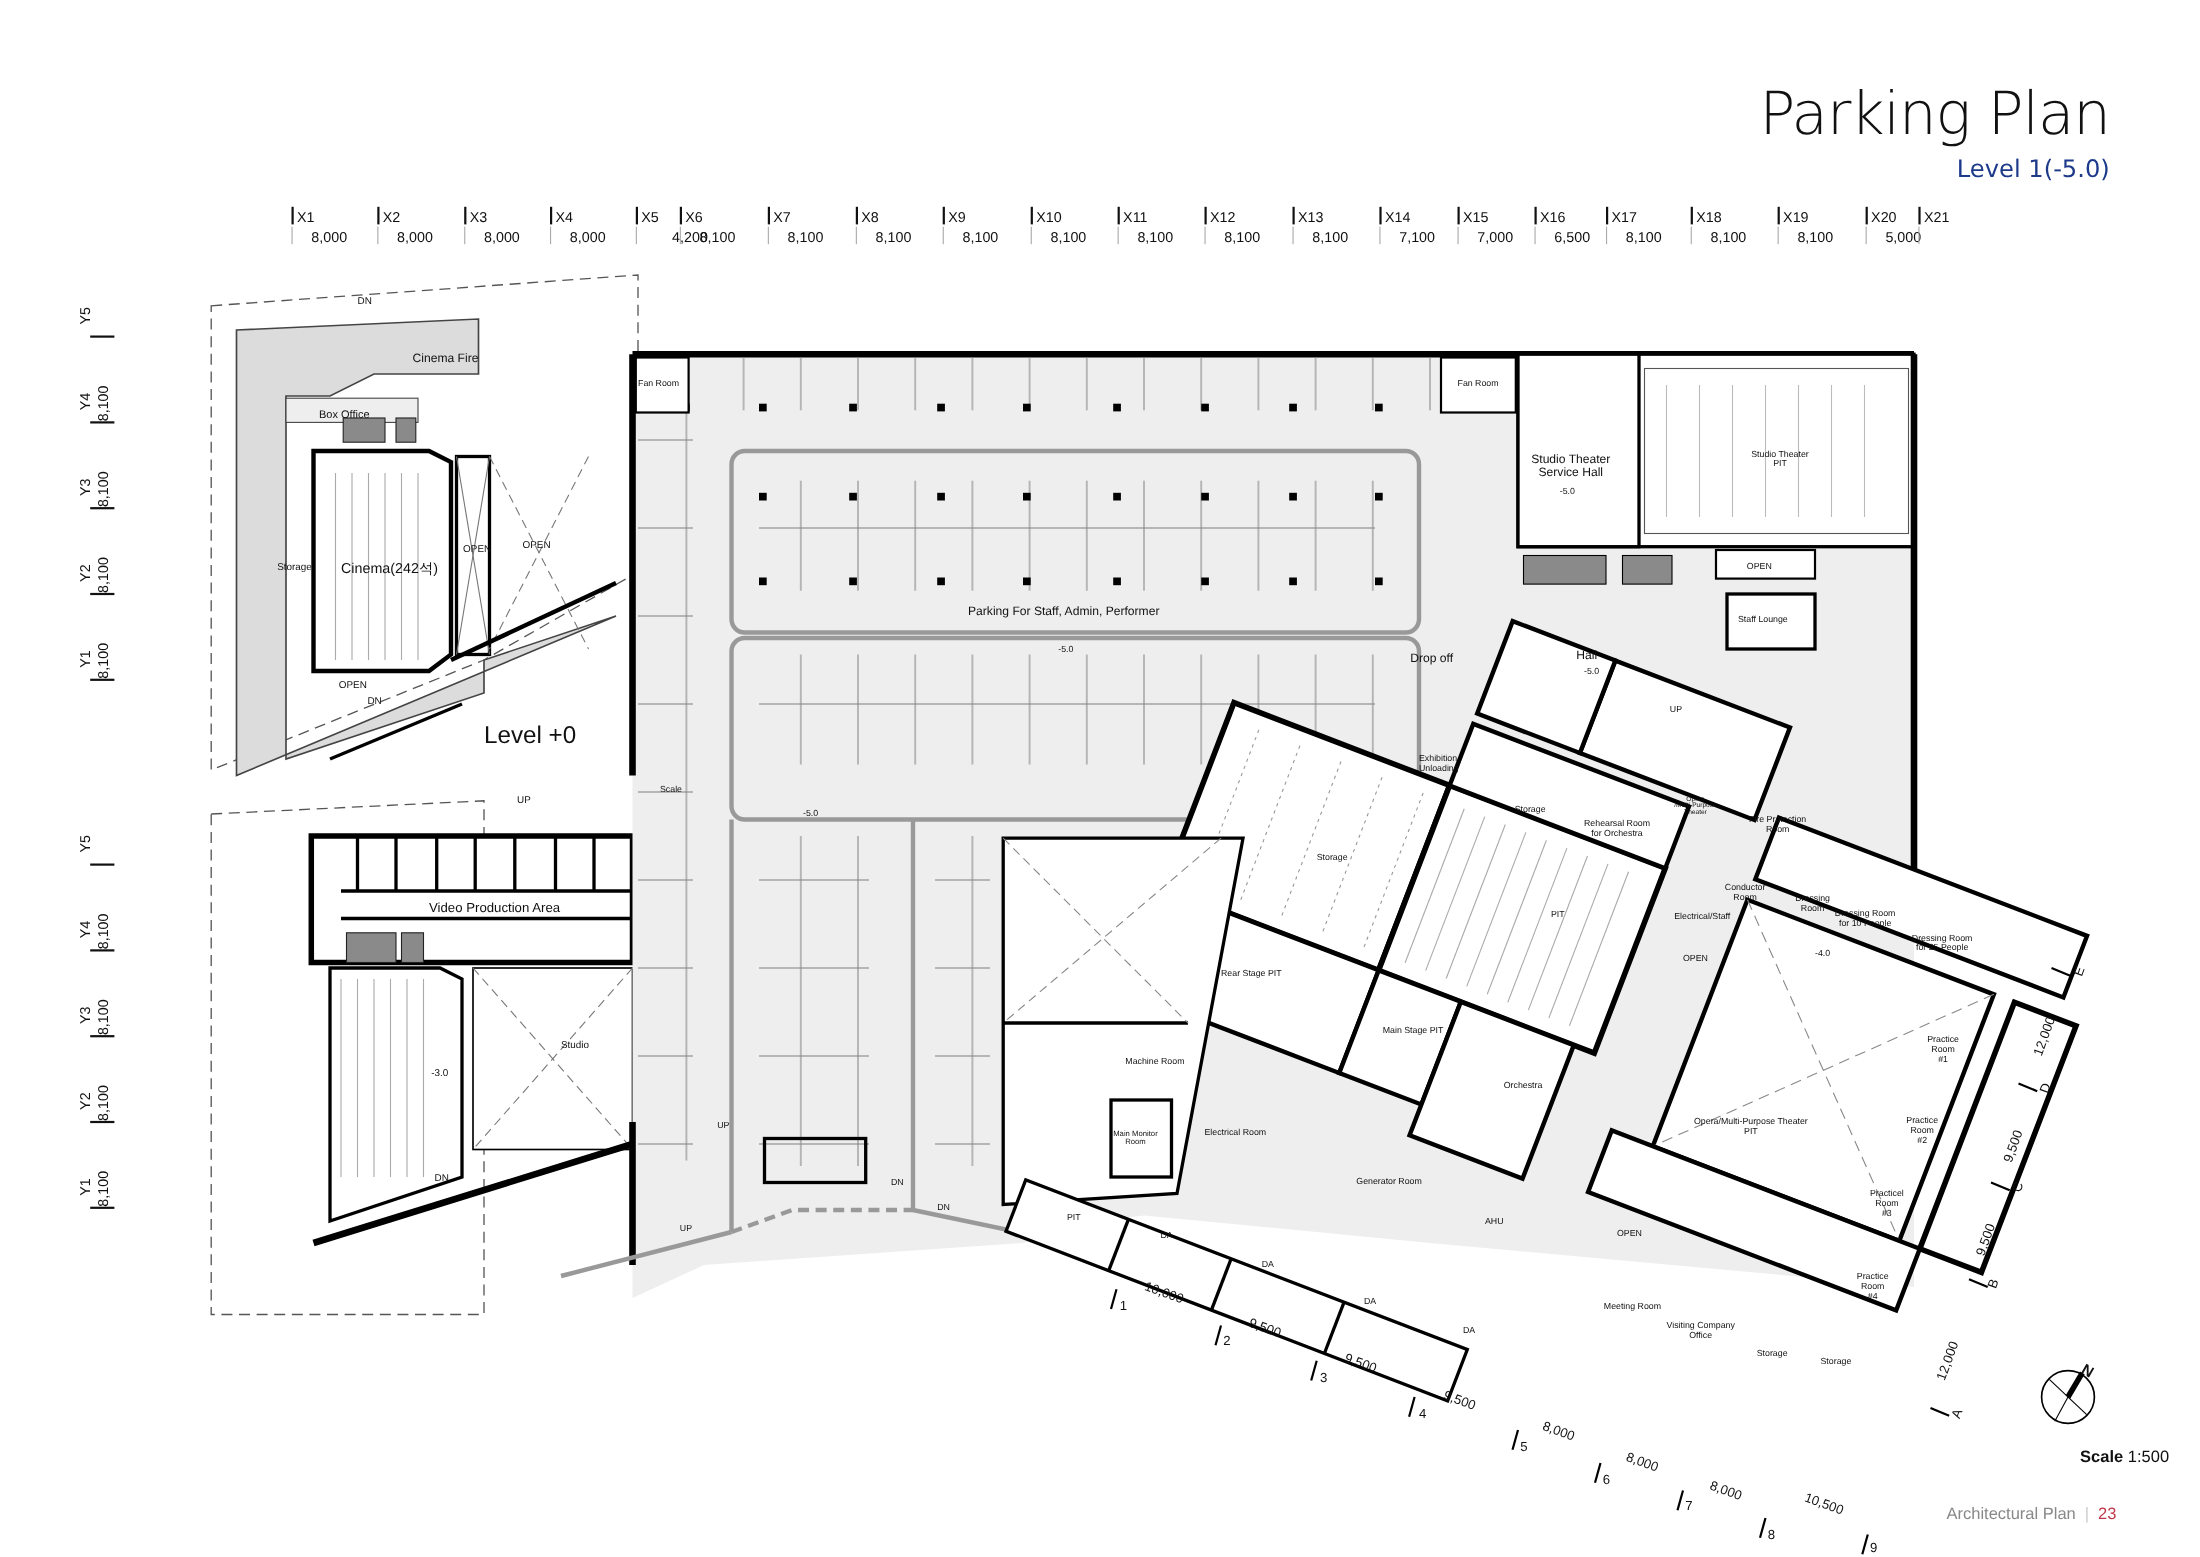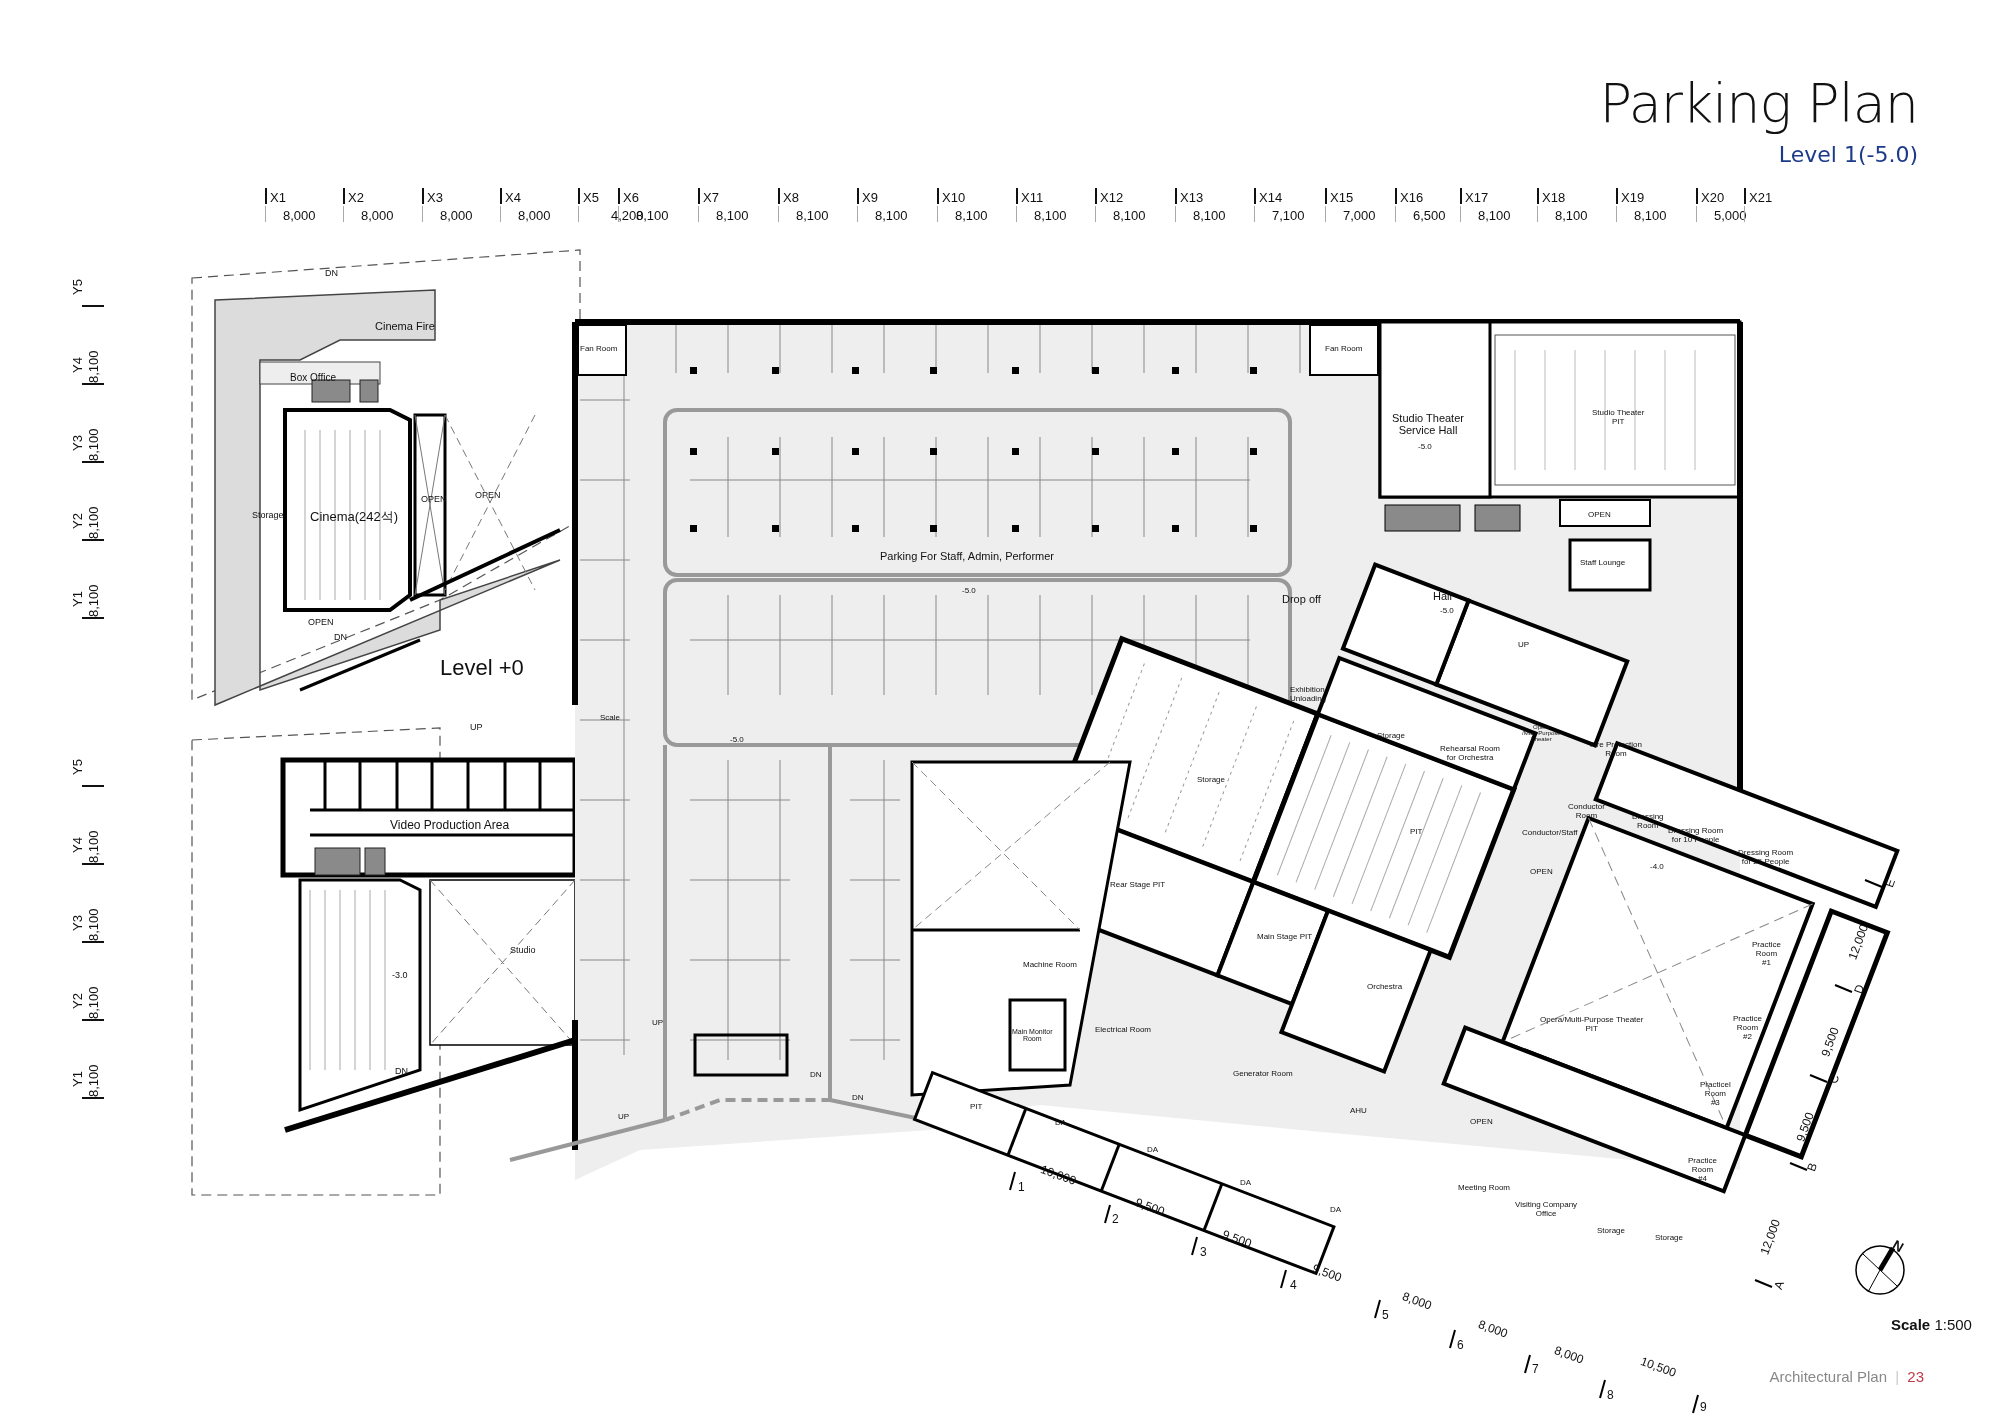--- a/index.html
+++ b/index.html
@@ -403,21 +403,21 @@
 <div class="abs" style="left:1377px;top:731px;font-size:8px;">Storage</div>
 <div class="abs" style="left:1440px;top:744px;font-size:8px;white-space:pre;text-align:center;">Rehearsal Room
 for Orchestra</div>
 <div class="abs" style="left:1522px;top:724px;font-size:6px;white-space:pre;text-align:center;">Opera
 /Multi-Purpose
 Theater</div>
 <div class="abs" style="left:1590px;top:740px;font-size:8px;white-space:pre;text-align:center;">Fire Protection
 Room</div>
 <div class="abs" style="left:1197px;top:775px;font-size:8px;">Storage</div>
 <div class="abs" style="left:1410px;top:827px;font-size:8px;">PIT</div>
-<div class="abs" style="left:1522px;top:828px;font-size:8px;">Conductor/Staff</div>
+<div class="abs" style="left:1522px;top:828px;font-size:8px;">Electrical/Staff</div>
 <div class="abs" style="left:1568px;top:802px;font-size:8px;white-space:pre;text-align:center;">Conductor
 Room</div>
 <div class="abs" style="left:1632px;top:812px;font-size:8px;white-space:pre;text-align:center;">Dressing
 Room</div>
 <div class="abs" style="left:1668px;top:826px;font-size:8px;white-space:pre;text-align:center;">Dressing Room
 for 10 People</div>
 <div class="abs" style="left:1738px;top:848px;font-size:8px;white-space:pre;text-align:center;">Dressing Room
 for 25 People</div>
 <div class="abs" style="left:1650px;top:862px;font-size:8px;">-4.0</div>
 <div class="abs" style="left:1530px;top:867px;font-size:8px;">OPEN</div>

